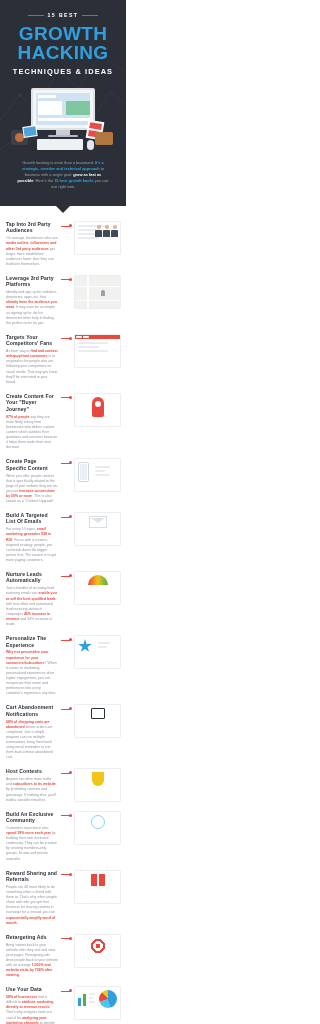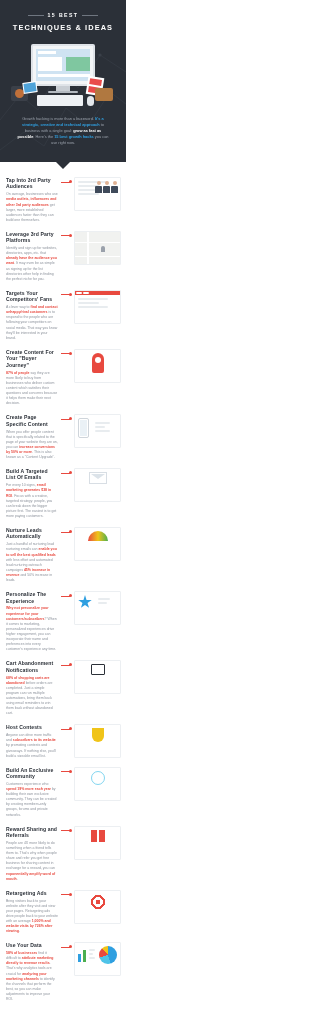--- a/index.html
+++ b/index.html
@@ -223,20 +223,22 @@
     <circle cx="58" cy="70" r="1.6" fill="#6a727e"></circle>
     <circle cx="100" cy="55" r="1.6" fill="#6a727e"></circle>
   </svg>
 
   <div class="eyebrow-row">
     <span class="eyebrow-rule"></span>
     <span class="eyebrow">15 BEST</span>
     <span class="eyebrow-rule"></span>
   </div>
 
+  <div class="title-1">GROWTH</div>
+  <div class="title-2">HACKING</div>
   <div class="subtitle">TECHNIQUES &amp; IDEAS</div>
 
   <div class="hero">
     <div class="monitor">
       <div class="screen">
         <i class="bar" style="left:2px;top:2px;width:18px;height:3px;"></i>
         <i class="bar" style="left:2px;top:8px;width:24px;height:14px;"></i>
         <i class="bar" style="left:30px;top:8px;width:26px;height:14px;background:#7fc7a0;"></i>
         <i class="bar" style="left:2px;top:25px;width:54px;height:3px;"></i>
       </div>

